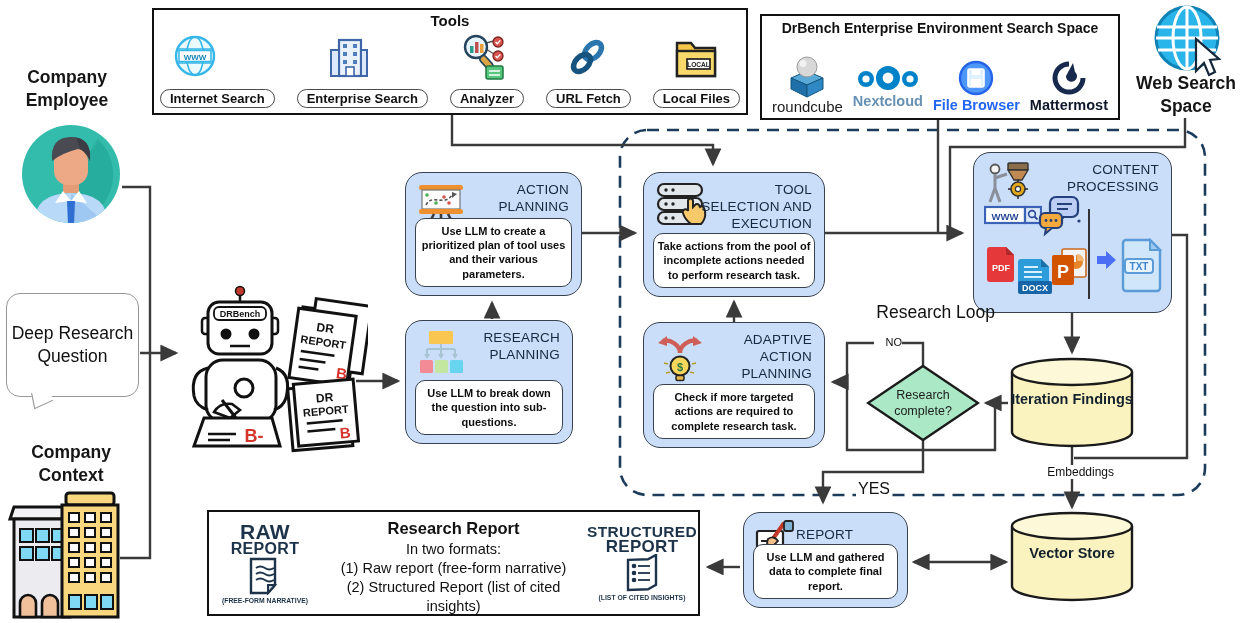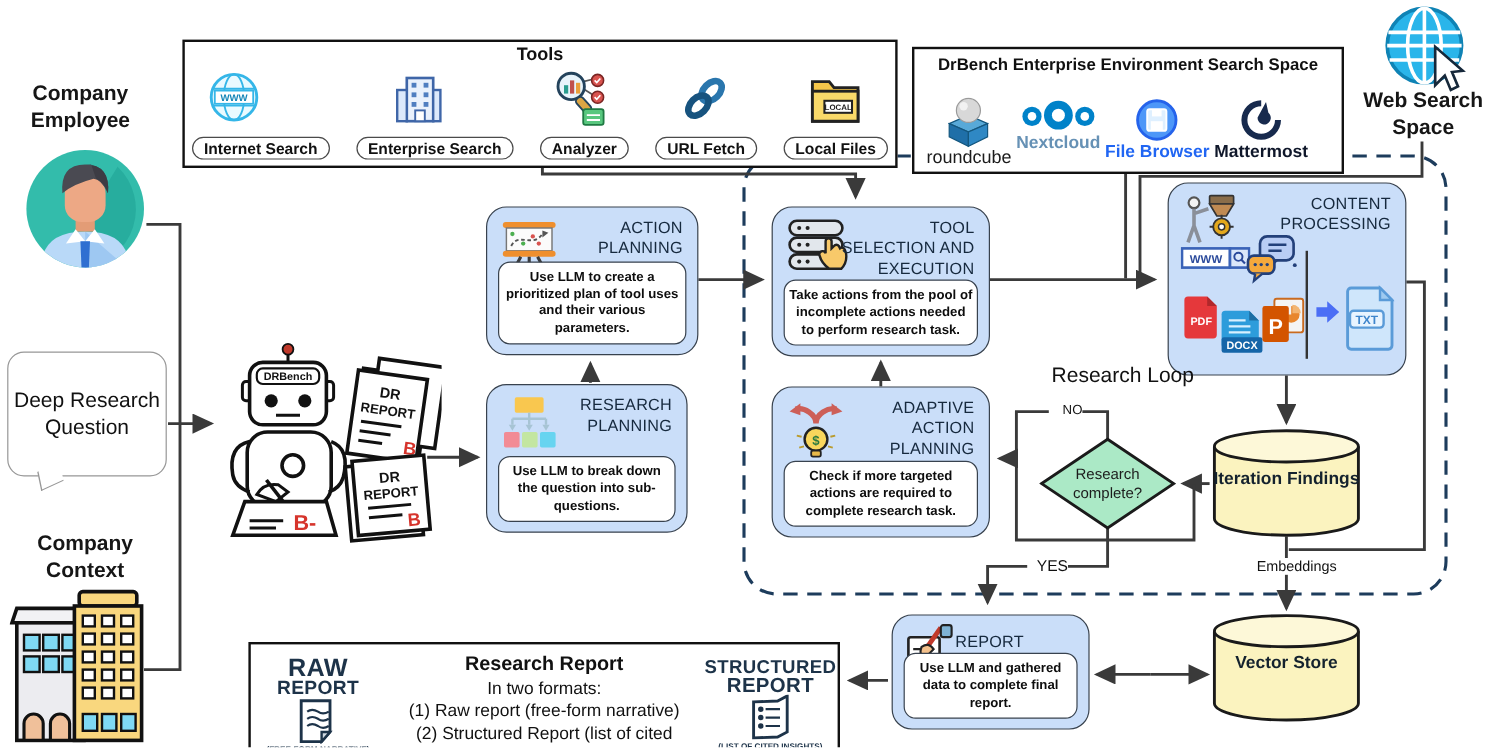--- a/index.html
+++ b/index.html
@@ -3,21 +3,21 @@
 <meta charset="utf-8">
 <style>
   html,body{margin:0;padding:0;background:#fff;}
   #canvas{position:relative;width:1246px;height:623px;background:#fff;overflow:hidden;
           font-family:"Liberation Sans","DejaVu Sans",sans-serif;color:#111;}
   .abs{position:absolute;}
   svg{display:block;}
   
   #wires{position:absolute;left:0;top:0;z-index:1;}
   
-  .panel{position:absolute;background:#fff;border:2.5px solid #111;z-index:2;box-sizing:border-box;margin-top:25px;}
+  .panel{position:absolute;background:#fff;border:2.5px solid #111;z-index:2;box-sizing:border-box;}
   .panel-title{font-weight:bold;text-align:center;}
   
   .pill{border:1.6px solid #4a4a4a;border-radius:13px;padding:1px 9px;font-weight:bold;
         font-size:13px;white-space:nowrap;background:#fff;}
   
   .stage{position:absolute;background:#cadef9;border:1.7px solid #38424e;border-radius:17px;
          z-index:2;box-sizing:border-box;}
   .stage-title{position:absolute;top:9px;right:12px;text-align:right;font-weight:normal;
                font-size:13.5px;line-height:1.25;color:#16293e;letter-spacing:.2px;}
   .stage-icon{position:absolute;top:8px;left:10px;}
@@ -168,21 +168,21 @@
       <span class="pill">Internet Search</span>
       <span class="pill">Enterprise Search</span>
       <span class="pill">Analyzer</span>
       <span class="pill">URL Fetch</span>
       <span class="pill">Local Files</span>
     </div>
   </div>
 
   <div class="panel" style="left:760px;top:14px;width:360px;height:106px;">
     <div class="panel-title" style="font-size:14px;margin-top:4px;">DrBench Enterprise Environment Search Space</div>
-    <div class="abs" style="left:10px;right:28px;top:40px;display:flex;justify-content:space-between;align-items:flex-start;">
+    <div class="abs" style="left:10px;right:10px;top:40px;display:flex;justify-content:space-between;align-items:center;">
       <div style="display:flex;flex-direction:column;align-items:center;">
         <svg width="50" height="42" viewBox="0 0 50 42">
           <polygon points="9,22 25,15 41,22 25,29" fill="#58a9d8" stroke="#14577f" stroke-width="1"></polygon>
           <polygon points="9,22 25,29 25,41 9,33" fill="#1f6fa8" stroke="#14577f" stroke-width="1"></polygon>
           <polygon points="41,22 25,29 25,41 41,33" fill="#2f88c4" stroke="#14577f" stroke-width="1"></polygon>
           <circle cx="25" cy="11" r="10" fill="#d8d8d8" stroke="#9a9a9a" stroke-width="1"></circle>
           <circle cx="21" cy="7.5" r="3.5" fill="#f2f2f2"></circle>
         </svg>
         <span style="font-size:15px;color:#1c1c1c;">roundcube</span>
       </div>
@@ -538,21 +538,21 @@
   <div class="cyl" style="left:1008px;top:510px;">
     <svg width="128" height="94" viewBox="0 0 128 94">
       <path d="M4,16 v60 a60,14 0 0 0 120,0 v-60" fill="#fbf3bf" stroke="#1a1a1a" stroke-width="2.4"></path>
       <ellipse cx="64" cy="16" rx="60" ry="13" fill="#fdf8d8" stroke="#1a1a1a" stroke-width="2.4"></ellipse>
     </svg>
     <div class="cyl-label">Vector Store</div>
   </div>
 
   <div class="tag" style="left:837px;top:302px;width:158px;font-size:17.5px;background:transparent;">Research Loop</div>
   <div class="tag" style="left:874px;top:336px;width:28px;font-size:11px;">NO</div>
-  <div class="tag" style="left:856px;top:464px;width:34px;font-size:13px;">YES</div>
+  <div class="tag" style="left:856px;top:480px;width:34px;font-size:16px;">YES</div>
   <div class="tag" style="left:1030px;top:465px;width:84px;font-size:12px;">Embeddings</div>
 
   <div class="panel" style="left:207px;top:510px;width:493px;height:106px;display:flex;align-items:stretch;">
     <div class="rpt-col">
       <div class="rpt-word" style="font-size:21px;">RAW</div>
       <div class="rpt-word" style="font-size:16px;">REPORT</div>
       <svg width="34" height="38" viewBox="0 0 34 38">
         <path d="M3,2 h24 v26 l-7,8 h-17 z" fill="#fff" stroke="#1d3349" stroke-width="2.4"></path>
         <path d="M27,28 l-7,8 v-8 z" fill="#cfd8e0" stroke="#1d3349" stroke-width="2"></path>
         <path d="M8,11 q4,-3 9,0 q4,3 9,0 M8,17 q4,-3 9,0 q4,3 9,0 M8,23 q4,-3 9,0 q4,3 9,0" fill="none" stroke="#1d3349" stroke-width="1.8"></path>

